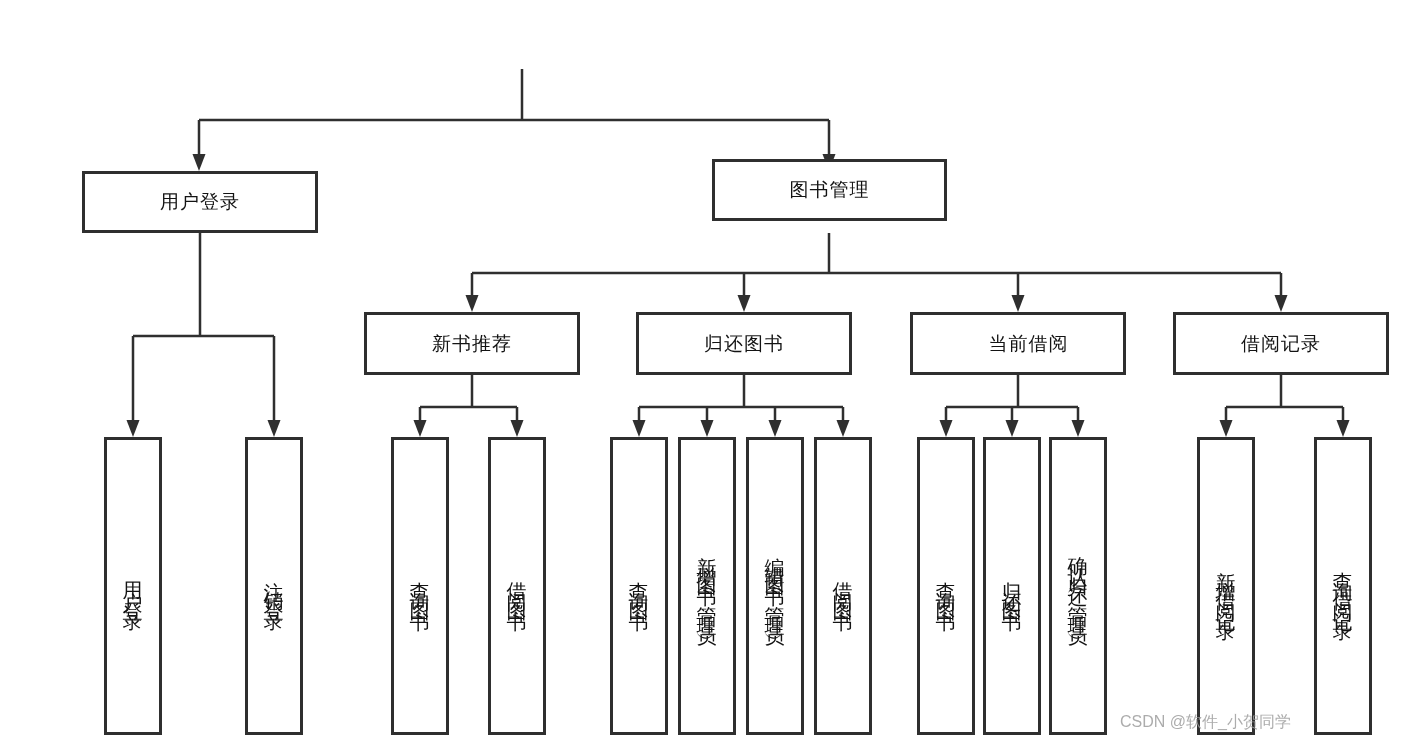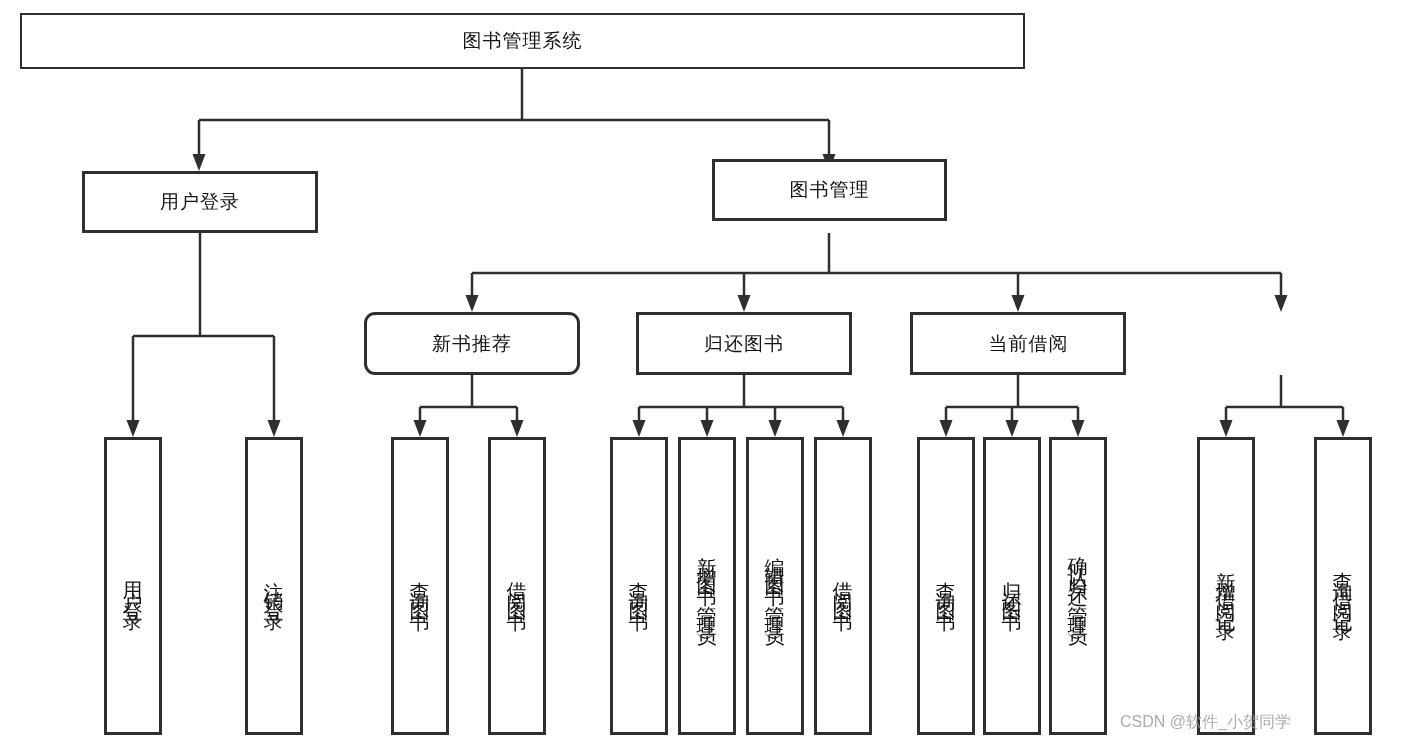--- a/index.html
+++ b/index.html
@@ -94,39 +94,39 @@
       <polygon points="768.5,420 781.5,420 775,437"></polygon>
       <polygon points="836.5,420 849.5,420 843,437"></polygon>
       <polygon points="939.5,420 952.5,420 946,437"></polygon>
       <polygon points="1005.5,420 1018.5,420 1012,437"></polygon>
       <polygon points="1071.5,420 1084.5,420 1078,437"></polygon>
       <polygon points="1219.5,420 1232.5,420 1226,437"></polygon>
       <polygon points="1336.5,420 1349.5,420 1343,437"></polygon>
     </g>
   </svg>
 
-  <div class="box root" style="left:20px; top:13px; width:1005px; height:56px;">
-    <span>图书管理系统</span>
-  </div>
 
   <div class="box" style="left:82px; top:171px; width:236px; height:62px;">
     <span>用户登录</span>
   </div>
   <div class="box" style="left:712px; top:159px; width:235px; height:62px;">
     <span>图书管理</span>
   </div>
 
-  <div class="box" style="left:364px; top:312px; width:216px; height:63px;border-radius:11px;">
+  <div class="box" style="left:364px; top:312px; width:216px; height:63px;">
     <span>新书推荐</span>
   </div>
   <div class="box" style="left:636px; top:312px; width:216px; height:63px;">
     <span>归还图书</span>
   </div>
   <div class="box" style="left:910px; top:312px; width:216px; height:63px;padding-left:21px;">
     <span>当前借阅</span>
+  </div>
+  <div class="box" style="left:1173px; top:312px; width:216px; height:63px;">
+    <span>借阅记录</span>
   </div>
 
   <div class="box leaf" style="left:104px; top:437px; width:58px; height:298px;">
     <span>用户登录</span>
   </div>
   <div class="box leaf" style="left:245px; top:437px; width:58px; height:298px;">
     <span>注销登录</span>
   </div>
   <div class="box leaf" style="left:391px; top:437px; width:58px; height:298px;">
     <span>查询图书</span>

